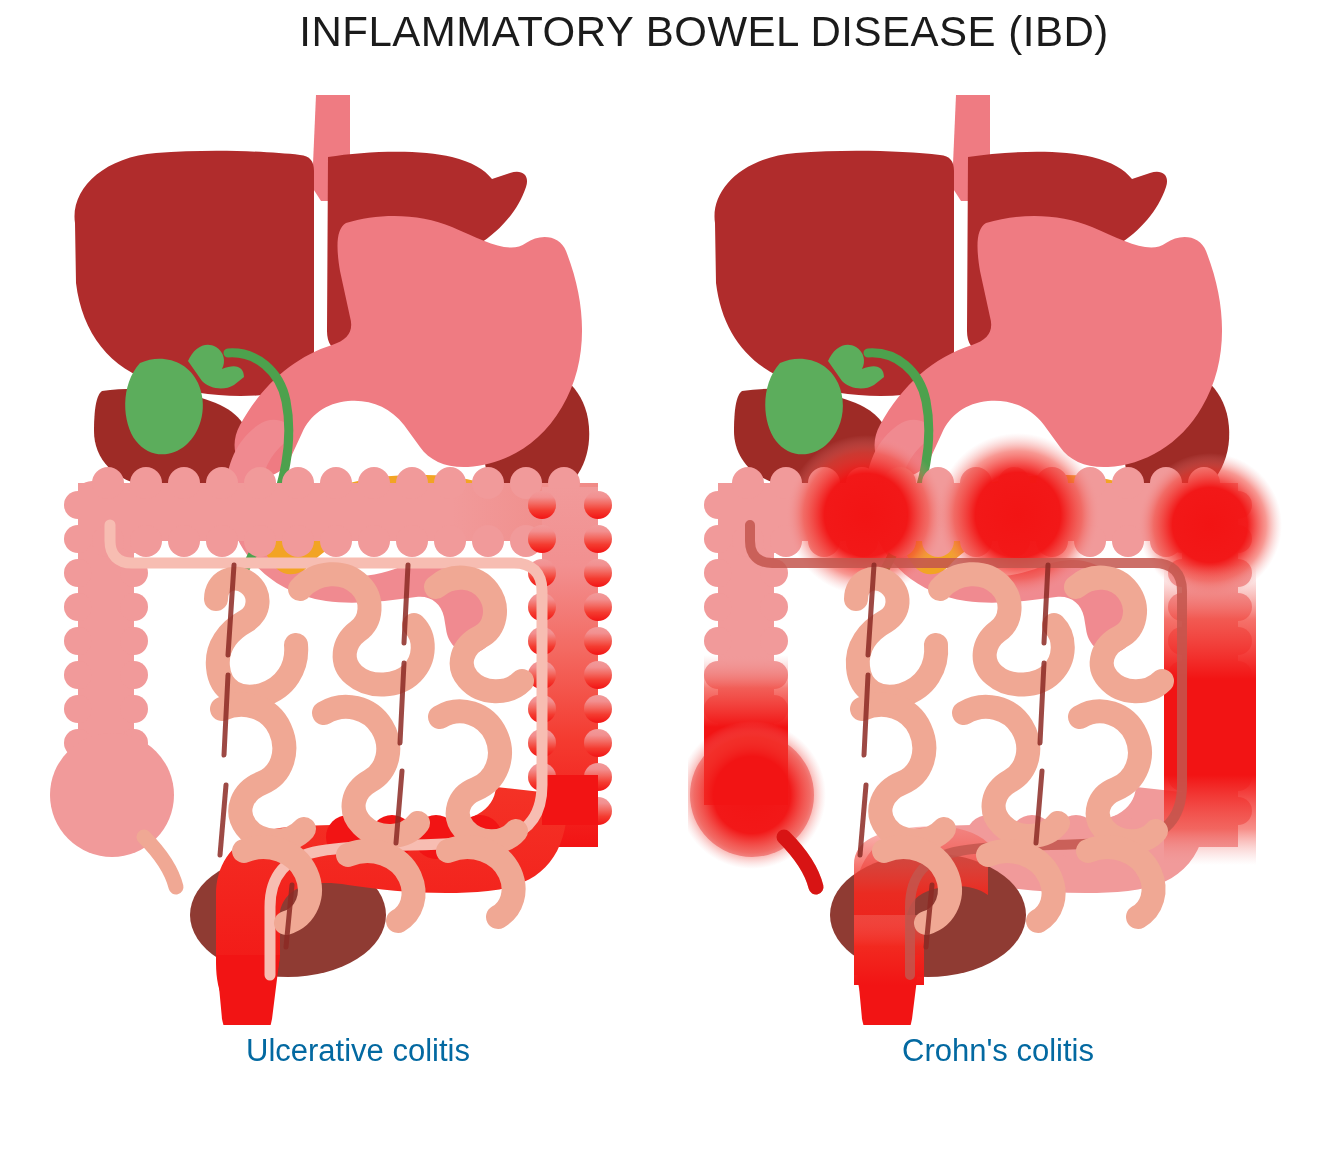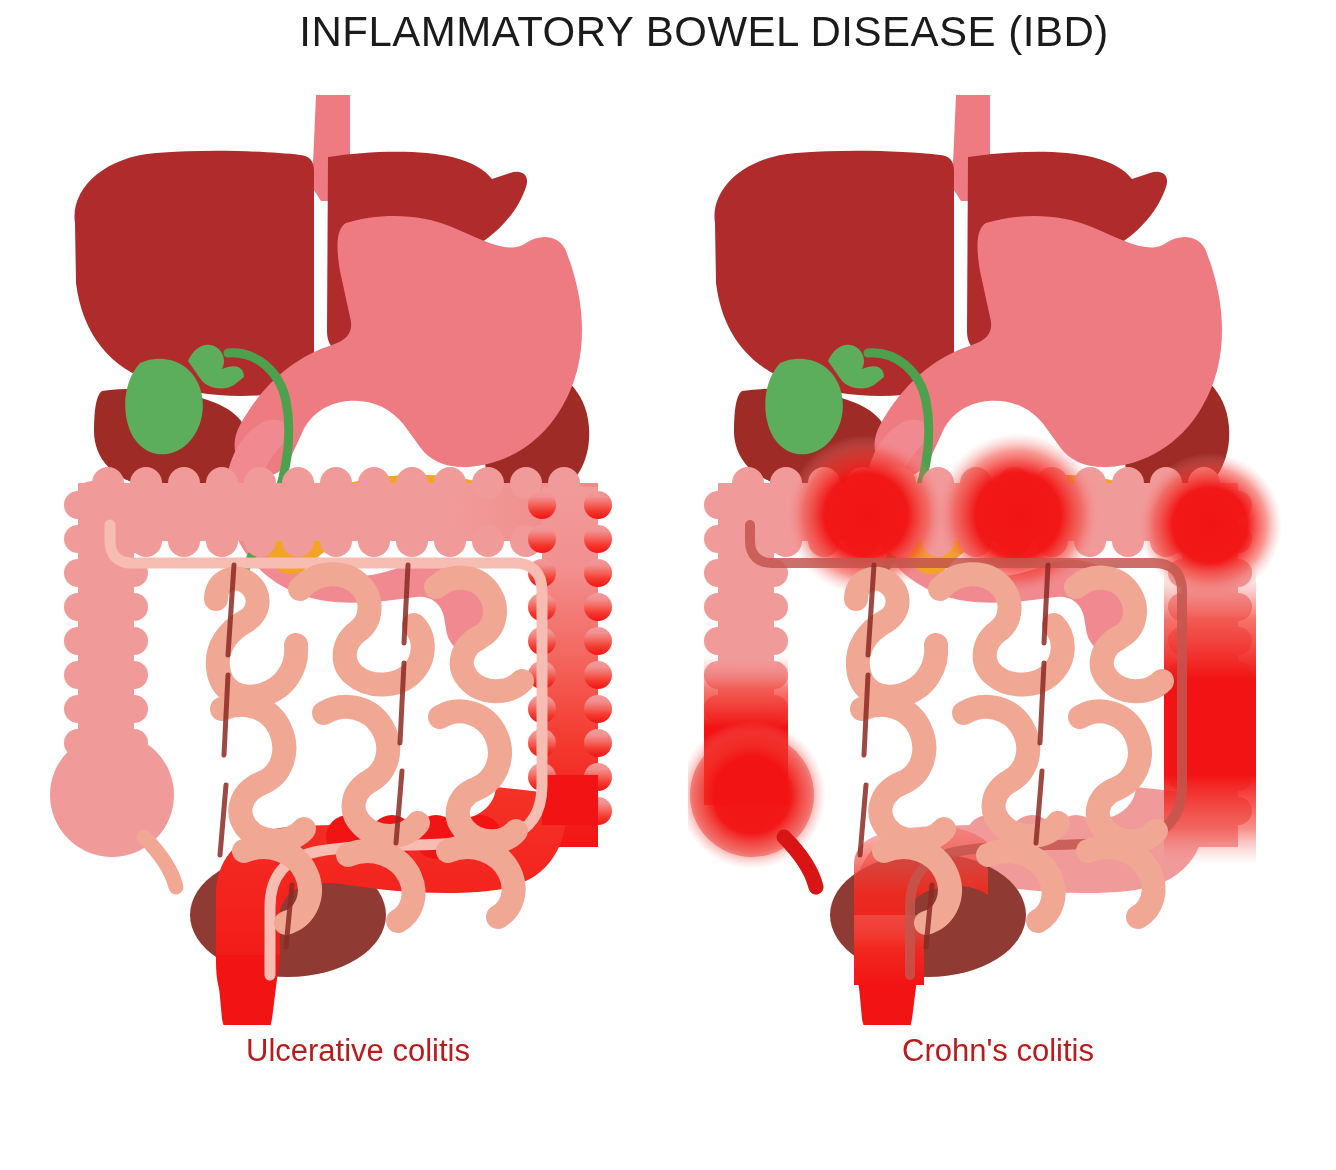--- a/index.html
+++ b/index.html
@@ -22,21 +22,21 @@
   .panels{
     position:absolute;top:95px;left:0;width:1336px;height:980px;
   }
   .panel{
     position:absolute;top:0;width:620px;height:980px;
   }
   .panel.left{left:48px;}
   .panel.right{left:688px;}
   .caption{
     position:absolute;bottom:6px;left:0;width:100%;
-    text-align:center;font-size:31px;color:#b91c1c;
+    text-align:center;font-size:31px;color:#0369a1;
   }
   svg{display:block;}
 </style>
 </head>
 <body>
 
 <div class="title">INFLAMMATORY BOWEL DISEASE (IBD)</div>
 
 <div class="panels">
 

